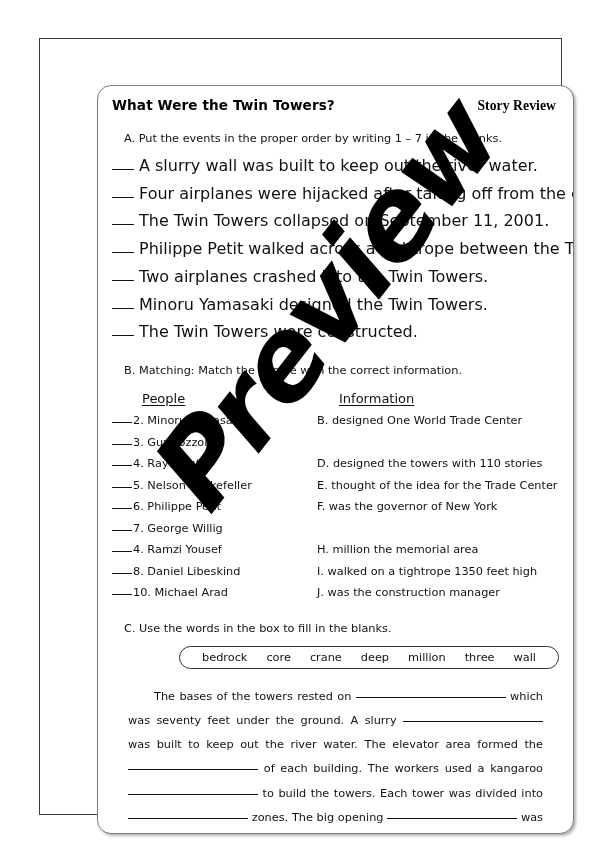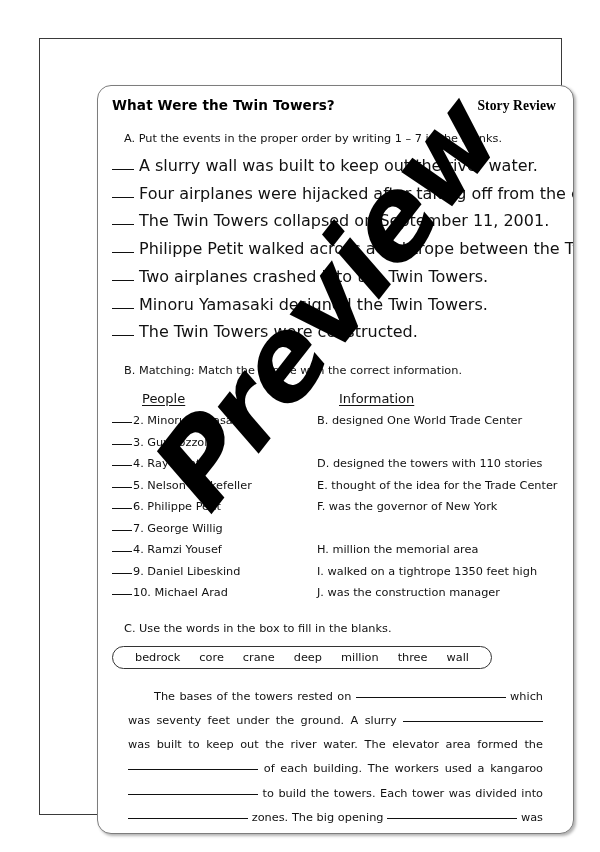--- a/index.html
+++ b/index.html
@@ -127,21 +127,21 @@
   }
   .match-row .info-cell {
     font-size: 11.3px;
     color: #111;
     white-space: nowrap;
   }
 
   
   .wordbank-wrap {
     display: flex;
-    justify-content: flex-start;
+    justify-content: flex-end;
     margin: 5px 0 3px 0;
   }
   .wordbank {
     border: 1px solid #333;
     border-radius: 40px;
     padding: 4px 22px;
     display: flex;
     gap: 19px;
     font-size: 11.3px;
     color: #111;
@@ -261,21 +261,21 @@
       <div class="info-cell">F. was the governor of New York</div>
     </div>
     <div class="match-row">
       <div class="people-cell"><span class="blank-short-tight"></span><span>7. George Willig</span></div>
     </div>
     <div class="match-row">
       <div class="people-cell"><span class="blank-short-tight"></span><span>4. Ramzi Yousef</span></div>
       <div class="info-cell">H. million the memorial area</div>
     </div>
     <div class="match-row">
-      <div class="people-cell"><span class="blank-short-tight"></span><span>9. Daniel Libeskind</span></div>
+      <div class="people-cell"><span class="blank-short-tight"></span><span>8. Daniel Libeskind</span></div>
       <div class="info-cell">I. walked on a tightrope 1350 feet high</div>
     </div>
     <div class="match-row">
       <div class="people-cell"><span class="blank-short-tight"></span><span>10. Michael Arad</span></div>
       <div class="info-cell">J. was the construction manager</div>
     </div>
 
     <div class="section-gap"></div>
 
     <p class="instruction">C. Use the words in the box to fill in the blanks.</p>

